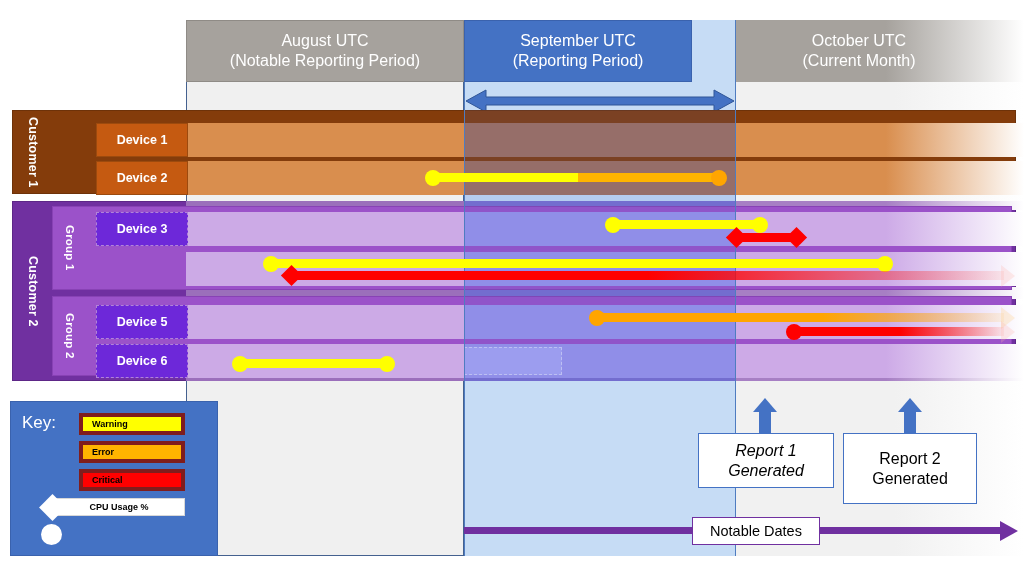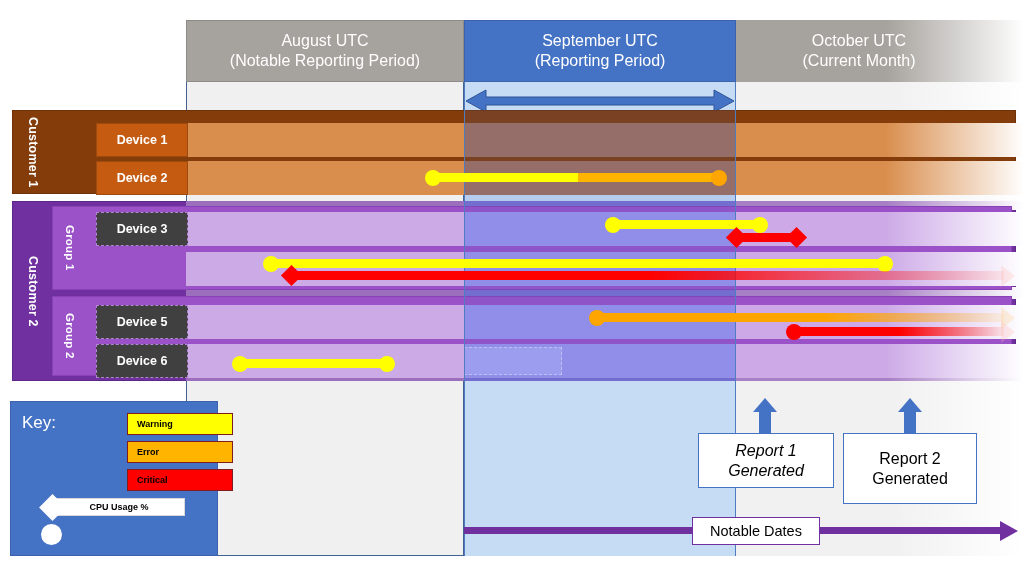--- a/index.html
+++ b/index.html
@@ -14,21 +14,21 @@
   .col{position:absolute;top:20px;}
   .col-aug{left:186px;width:278px;height:536px;background:#f0f0f0;border:1px solid #44618f;box-sizing:border-box;}
   .col-sep{left:464px;width:272px;height:536px;background:#c6dcf5;border-left:1px solid #4f7cc0;border-right:1px solid #4f7cc0;box-sizing:border-box;}
   .col-oct{left:736px;width:288px;height:536px;
       background:linear-gradient(to right,#f1f1f1 0%,#f1f1f1 55%,#ffffff 100%);}
 
   
   .hdr{position:absolute;top:20px;height:62px;display:flex;align-items:center;justify-content:center;
        text-align:center;color:#ffffff;font-size:16px;line-height:1.22;box-sizing:border-box;}
   .hdr-aug{left:186px;width:278px;background:#a6a29d;border:1px solid #8f8b86;}
-  .hdr-sep{left:464px;width:272px;background:#4472c4;border:1px solid #3a62ad;}
+  .hdr-sep{left:464px;width:228px;background:#4472c4;border:1px solid #3a62ad;}
   .hdr-oct{left:736px;width:288px;
       background:linear-gradient(to right,#a6a29d 0%,#a6a29d 52%,#ffffff 100%);}
 
   
   .strip{position:absolute;left:464px;top:85px;width:272px;height:31px;background:#c6dcf5;
          border-left:1px solid #4f7cc0;border-right:1px solid #4f7cc0;box-sizing:border-box;}
   .dbl-arrow{position:absolute;left:464px;top:88px;width:272px;height:26px;}
 
   
   .cust{position:absolute;box-sizing:border-box;}
@@ -41,21 +41,21 @@
   .grp{position:absolute;box-sizing:border-box;background:#9b52c9;border:1px solid #8842b5;}
   .grp1{left:52px;top:206px;width:960px;height:84px;}
   .grp2{left:52px;top:296px;width:960px;height:80px;}
   .grp .vlabel{width:34px;}
   .grp .vlabel span{font-size:11.5px;}
 
   
   .dev{position:absolute;left:96px;width:92px;height:34px;box-sizing:border-box;
        display:flex;align-items:center;justify-content:center;color:#fff;font-size:12.5px;font-weight:bold;}
   .dev-c1{background:#c55a11;border:1px solid #9c4a0e;}
-  .dev-c2{background:#404040;border:1px dashed #b184d8;}
+  .dev-c2{background:#6d28d9;border:1px dashed #b184d8;}
 
   
   .row{position:absolute;left:186px;width:838px;height:34px;}
   .row .seg{position:absolute;top:0;height:100%;}
   .seg-aug{left:0;width:278px;}
   .seg-sep{left:278px;width:272px;}
   .seg-oct{left:550px;width:288px;}
 
   .c1-aug{background:#d98e4e;}
   .c1-sep{background:#a3705b;}
@@ -95,21 +95,21 @@
   .arrowcap{position:absolute;width:0;height:0;border-top:11px solid transparent;
             border-bottom:11px solid transparent;}
 
   .minirect{position:absolute;background:#a9a6f5;border:1px dashed #cfcdf8;box-sizing:border-box;}
 
   
   .keybox{position:absolute;left:10px;top:401px;width:208px;height:155px;background:#4472c4;
           border:1px solid #3a62ad;box-sizing:border-box;}
   .keytitle{position:absolute;left:11px;top:11px;color:#fff;font-size:17px;}
   .keyrow{position:absolute;left:68px;width:106px;height:22px;display:flex;align-items:center;
-          padding-left:9px;box-sizing:border-box;font-size:9px;color:#000;font-weight:bold;border:1px solid #7f1d1d;margin-left:48px;}
+          padding-left:9px;box-sizing:border-box;font-size:9px;color:#000;font-weight:bold;border:4px solid #7f1d1d;}
   .kr-warn{top:11px;background:#ffff00;}
   .kr-err{top:39px;background:#ffb400;}
   .kr-crit{top:67px;background:#ff0000;}
   .kbar{position:absolute;left:42px;width:132px;height:18px;background:#fff;border:1px solid #d8d8d8;
         box-sizing:border-box;display:flex;align-items:center;justify-content:center;
         font-size:9px;font-weight:bold;color:#000;}
   .kb-cpu{top:96px;}
   .kb-ping{top:123px;}
   .kcap{position:absolute;}
   .kcap.diamond{left:32px;top:96px;width:19px;height:19px;background:#fff;transform:rotate(45deg);}

